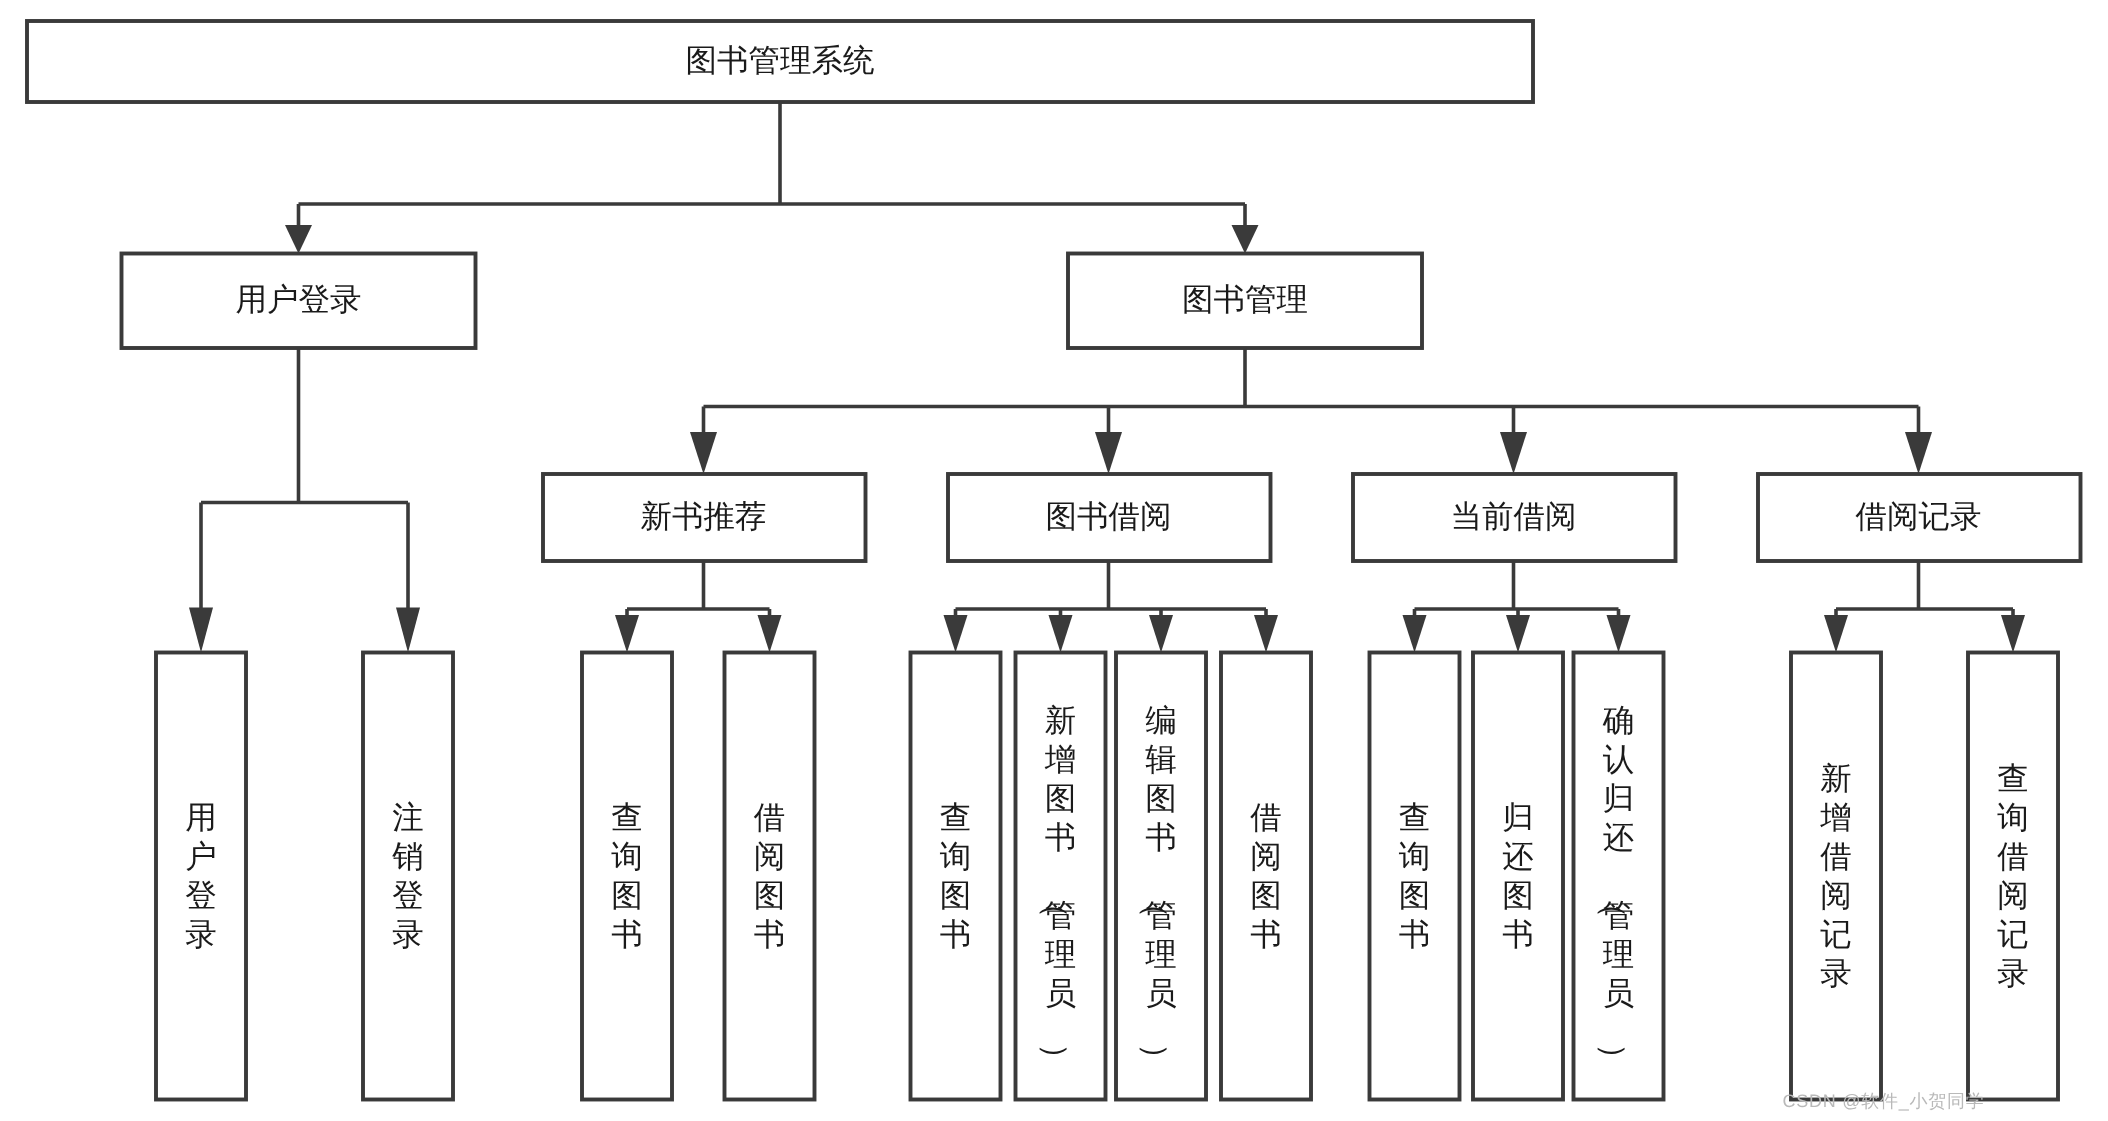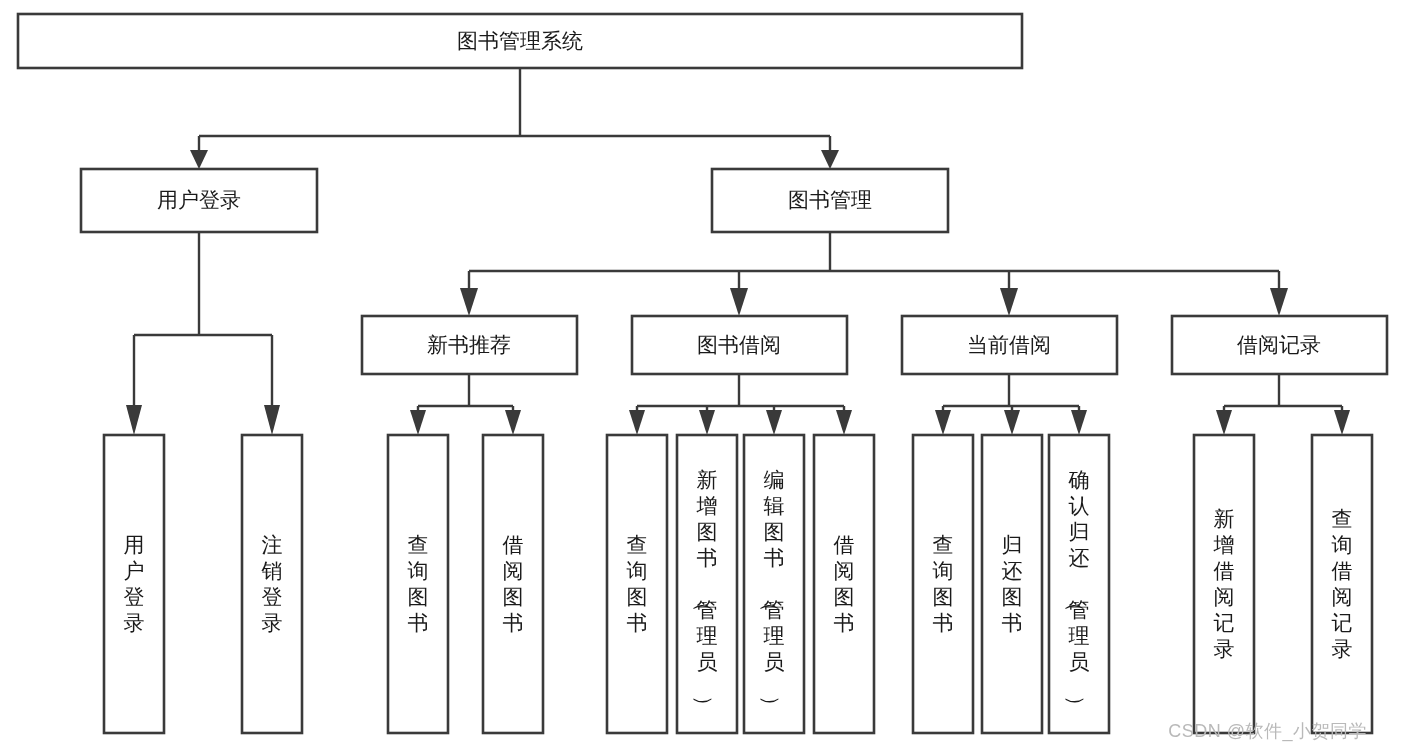--- a/index.html
+++ b/index.html
@@ -12,21 +12,20 @@
     width: 1405px;
     height: 747px;
     font-family: "Liberation Sans", "DejaVu Sans", sans-serif;
     overflow: hidden;
   }
   #diagram-root {
     position: relative;
     width: 1331px;
     height: 747px;
     background: #ffffff;
-    padding-left: 44px;
   }
   svg.flow-canvas {
     position: absolute;
     left: 0;
     top: 0;
     width: 1405px;
     height: 747px;
     display: block;
   }
   .node-rect {
@@ -55,21 +54,21 @@
     font-family: "Liberation Sans", "DejaVu Sans", sans-serif;
     font-size: 21px;
     fill: #1a1a1a;
     text-anchor: middle;
   }
   .watermark-text {
     position: absolute;
     right: 8px;
     bottom: 4px;
     font-family: "Liberation Sans", "DejaVu Sans", sans-serif;
-    font-size: 18px;
+    font-size: 12px;
     color: #b9b9b9;
     letter-spacing: 0.5px;
     white-space: nowrap;
     user-select: none;
   }
 </style>
 </head>
 <body>
 
 <div id="diagram-root">

